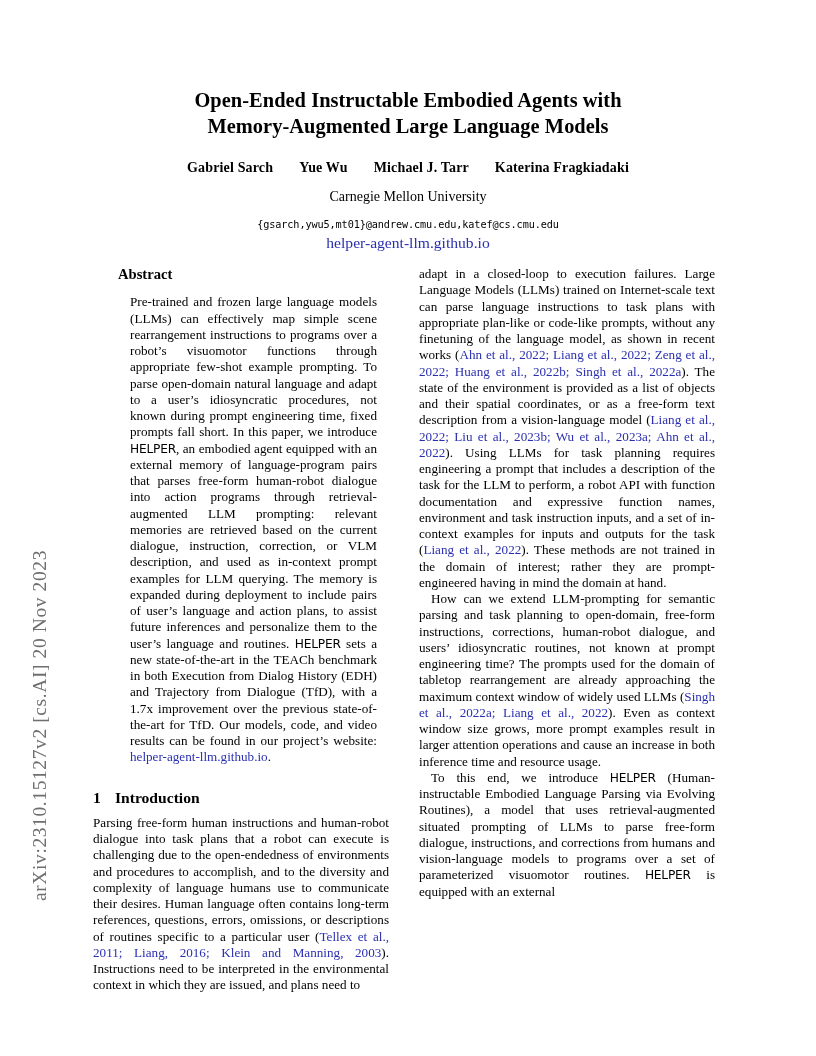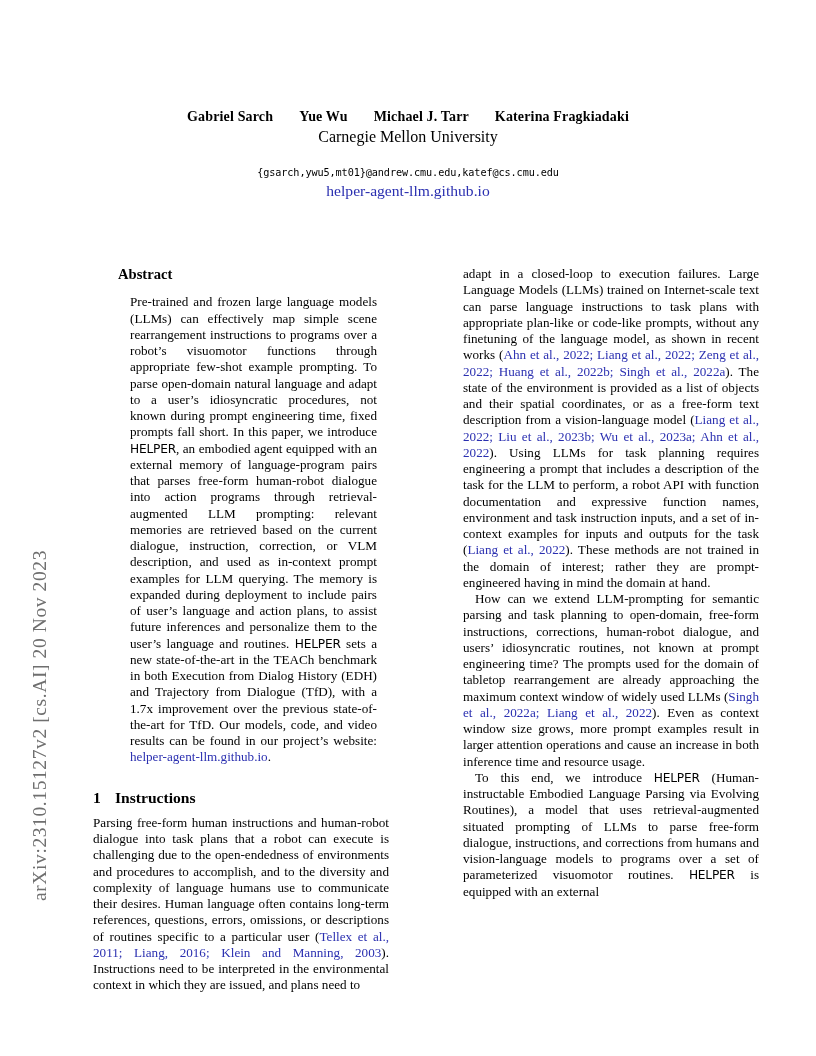--- a/index.html
+++ b/index.html
@@ -68,47 +68,47 @@
     margin-top: 21px;
     font-size: 14px;
     font-weight: bold;
     letter-spacing: 0.15px;
   }
   #authors .author {
     display: inline-block;
     margin: 0 13px;
   }
   #affiliation {
-    margin-top: 3px;
-    font-size: 16px;
+    margin-top: 13px;
+    font-size: 14px;
     font-family: Liberation Serif, serif;
   }
   #emails {
-    margin-top: 21px;
+    margin-top: 14px;
     font-family: "DejaVu Sans Mono", "Liberation Mono", monospace;
     font-size: 10.2px;
     letter-spacing: -0.1px;
   }
   #website-link {
     margin-top: 4px;
     font-size: 15.6px;
     color: #2a2fb0;
   }
 
   
   .column {
     position: absolute;
     top: 266px;
     width: 296px;
     font-size: 13.15px;
     line-height: 16.25px;
     text-align: justify;
   }
   #col-left  { left: 93px; }
-  #col-right { left: 419px; margin-left: 44px; }
+  #col-right { left: 419px; }
 
   #abstract-block {
     margin-left: 25px;
     margin-right: 0px;
     width: 271px;
   }
   #abstract-heading {
     text-align: left;
     font-size: 14.6px;
     font-weight: bold;
@@ -152,36 +152,40 @@
 </head>
 <body>
 
 <div id="page">
 
   <div id="arxiv-stamp">
     <div class="stamp-text">arXiv:2310.15127v2  [cs.AI]  20 Nov 2023</div>
   </div>
 
   <div id="header">
+    <div id="paper-title">
+      <span>Open-Ended Instructable Embodied Agents with</span><br>
+      <span>Memory-Augmented Large Language Models</span>
+    </div>
     <div id="authors">
       <span class="author">Gabriel Sarch</span><span class="author">Yue Wu</span><span class="author">Michael J. Tarr</span><span class="author">Katerina Fragkiadaki</span>
     </div>
     <div id="affiliation">Carnegie Mellon University</div>
     <div id="emails">{gsarch,ywu5,mt01}@andrew.cmu.edu,katef@cs.cmu.edu</div>
     <div id="website-link">helper-agent-llm.github.io</div>
   </div>
 
   <div class="column" id="col-left">
 
     <div id="abstract-block">
       <div id="abstract-heading">Abstract</div>
       <p id="abstract-text"><span>Pre-trained and frozen large language models (LLMs) can effectively map simple scene rearrangement instructions to programs over a robot’s visuomotor functions through appropriate few-shot example prompting. To parse open-domain natural language and adapt to a user’s idiosyncratic procedures, not known during prompt engineering time, fixed prompts fall short. In this paper, we introduce </span><span class="sans">HELPER</span><span>, an embodied agent equipped with an external memory of language-program pairs that parses free-form human-robot dialogue into action programs through retrieval-augmented LLM prompting: relevant memories are retrieved based on the current dialogue, instruction, correction, or VLM description, and used as in-context prompt examples for LLM querying. The memory is expanded during deployment to include pairs of user’s language and action plans, to assist future inferences and personalize them to the user’s language and routines. </span><span class="sans">HELPER</span><span> sets a new state-of-the-art in the TEACh benchmark in both Execution from Dialog History (EDH) and Trajectory from Dialogue (TfD), with a 1.7x improvement over the previous state-of-the-art for TfD. Our models, code, and video results can be found in our project’s website: </span><span class="lnk">helper-agent-llm.github.io</span><span>.</span></p>
     </div>
 
-    <div class="section-heading"><span class="secnum">1</span><span>Instructions</span></div>
+    <div class="section-heading"><span class="secnum">1</span><span>Introduction</span></div>
 
     <p class="para"><span>Parsing free-form human instructions and human-robot dialogue into task plans that a robot can execute is challenging due to the open-endedness of environments and procedures to accomplish, and to the diversity and complexity of language humans use to communicate their desires. Human language often contains long-term references, questions, errors, omissions, or descriptions of routines specific to a particular user (</span><span class="lnk">Tellex et al., 2011</span><span class="lnk">; </span><span class="lnk">Liang, 2016</span><span class="lnk">; </span><span class="lnk">Klein and Manning, 2003</span><span>). Instructions need to be interpreted in the environmental context in which they are issued, and plans need to</span><span class="lnk"></span><span class="lnk"></span><span class="lnk"></span><span class="lnk"></span><span class="lnk"></span><span class="lnk"></span><span class="lnk"></span><span class="lnk"></span><span class="lnk"></span><span></span><span class="lnk"></span><span class="lnk"></span><span class="lnk"></span><span class="lnk"></span><span class="lnk"></span><span class="lnk"></span><span class="lnk"></span><span></span><span class="lnk"></span><span></span></p>
 
   </div>
 
   <div class="column" id="col-right">
 
     <p class="para" style="visibility: visible; height: auto; overflow: visible; margin: 0px; text-indent: 0px;"><span>adapt in a closed-loop to execution failures. Large Language Models (LLMs) trained on Internet-scale text can parse language instructions to task plans with appropriate plan-like or code-like prompts, without any finetuning of the language model, as shown in recent works  (</span><span class="lnk">Ahn et al., 2022</span><span class="lnk">; </span><span class="lnk">Liang et al., 2022</span><span class="lnk">; </span><span class="lnk">Zeng et al., 2022</span><span class="lnk">; </span><span class="lnk">Huang et al., 2022b</span><span class="lnk">; </span><span class="lnk">Singh et al., 2022a</span><span>). The state of the environment is provided as a list of objects and their spatial coordinates, or as a free-form text description from a vision-language model (</span><span class="lnk">Liang et al., 2022</span><span class="lnk">; </span><span class="lnk">Liu et al., 2023b</span><span class="lnk">; </span><span class="lnk">Wu et al., 2023a</span><span class="lnk">; </span><span class="lnk">Ahn et al., 2022</span><span>). Using LLMs for task planning requires engineering a prompt that includes a description of the task for the LLM to perform, a robot API with function documentation and expressive function names, environment and task instruction inputs, and a set of in-context examples for inputs and outputs for the task (</span><span class="lnk">Liang et al., 2022</span><span>). These methods are not trained in the domain of interest; rather they are prompt-engineered having in mind the domain at hand.</span></p>
 
     <p class="para" style="text-indent:12px"><span>How can we extend LLM-prompting for semantic parsing and task planning to open-domain, free-form instructions, corrections, human-robot dialogue, and users’ idiosyncratic routines, not known at prompt engineering time? The prompts used for the domain of tabletop rearrangement are already approaching the maximum context window of widely used LLMs (</span><span class="lnk">Singh et al., 2022a</span><span class="lnk">; </span><span class="lnk">Liang et al., 2022</span><span>). Even as context window size grows, more prompt examples result in larger attention operations and cause an increase in both inference time and resource usage.</span></p>

